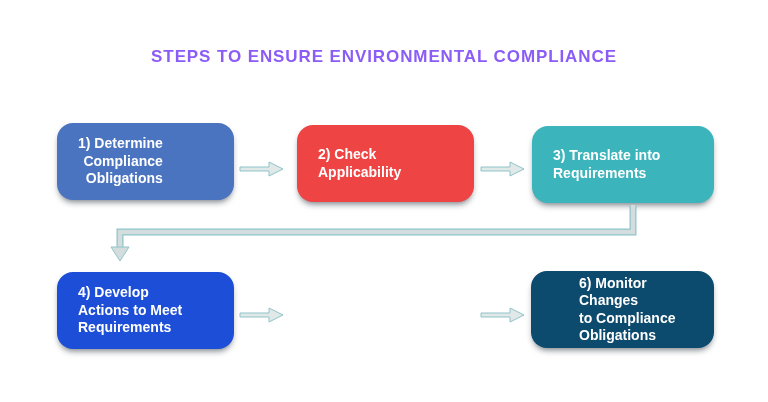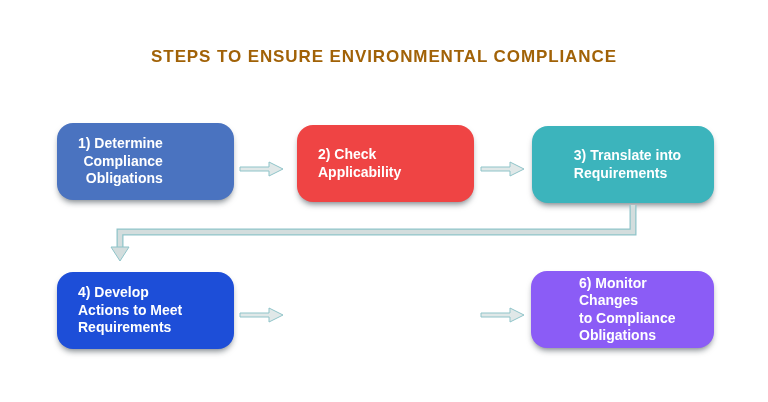--- a/index.html
+++ b/index.html
@@ -13,21 +13,21 @@
   }
   .title {
     position: absolute;
     top: 47px;
     left: 0;
     width: 768px;
     text-align: center;
     font-size: 17px;
     font-weight: 700;
     letter-spacing: 0.9px;
-    color: #a16207;
+    color: #8b5cf6;
   }
   .step {
     position: absolute;
     width: 177px;
     height: 77px;
     border-radius: 16px;
     display: flex;
     align-items: center;
     padding: 0 12px 0 21px;
     box-sizing: border-box;
@@ -60,31 +60,31 @@
 
   <div class="step" id="step-1" style="background-color: rgb(74, 115, 192);">
     <span>1) Determine
 Compliance
 Obligations</span>
   </div>
   <div class="step" id="step-2" style="background-color: #ef4444;">
     <span>2) Check
 Applicability</span>
   </div>
-  <div class="step" id="step-3" style="background-color: rgb(60, 180, 188); justify-content: center;">
+  <div class="step" id="step-3" style="background-color: rgb(60, 180, 188);">
     <span>3) Translate into
 Requirements</span>
   </div>
 
   <div class="step" id="step-4" style="background-color: #1d4ed8;">
     <span>4) Develop
 Actions to Meet
 Requirements</span>
   </div>
-  <div class="step" id="step-6" style="background-color: #8b5cf6; padding-left: 48px;">
+  <div class="step" id="step-6" style="background-color: #0c4a6e; padding-left: 48px;">
     <span>6) Monitor Changes
 to Compliance
 Obligations</span>
   </div>
 
   <svg class="h-arrow" id="arrow-1" viewBox="0 0 46 20">
     <path d="M1,8 L30,8 L30,3 L44,10 L30,17 L30,12 L1,12 Z" stroke-width="1" stroke-linejoin="round" stroke="#8fc4c9" fill="#e0e8e8"></path>
   </svg>
   <svg class="h-arrow" id="arrow-2" viewBox="0 0 46 20">
     <path d="M1,8 L30,8 L30,3 L44,10 L30,17 L30,12 L1,12 Z" stroke-width="1" stroke-linejoin="round" stroke="#8fc4c9" fill="#e0e8e8"></path>

